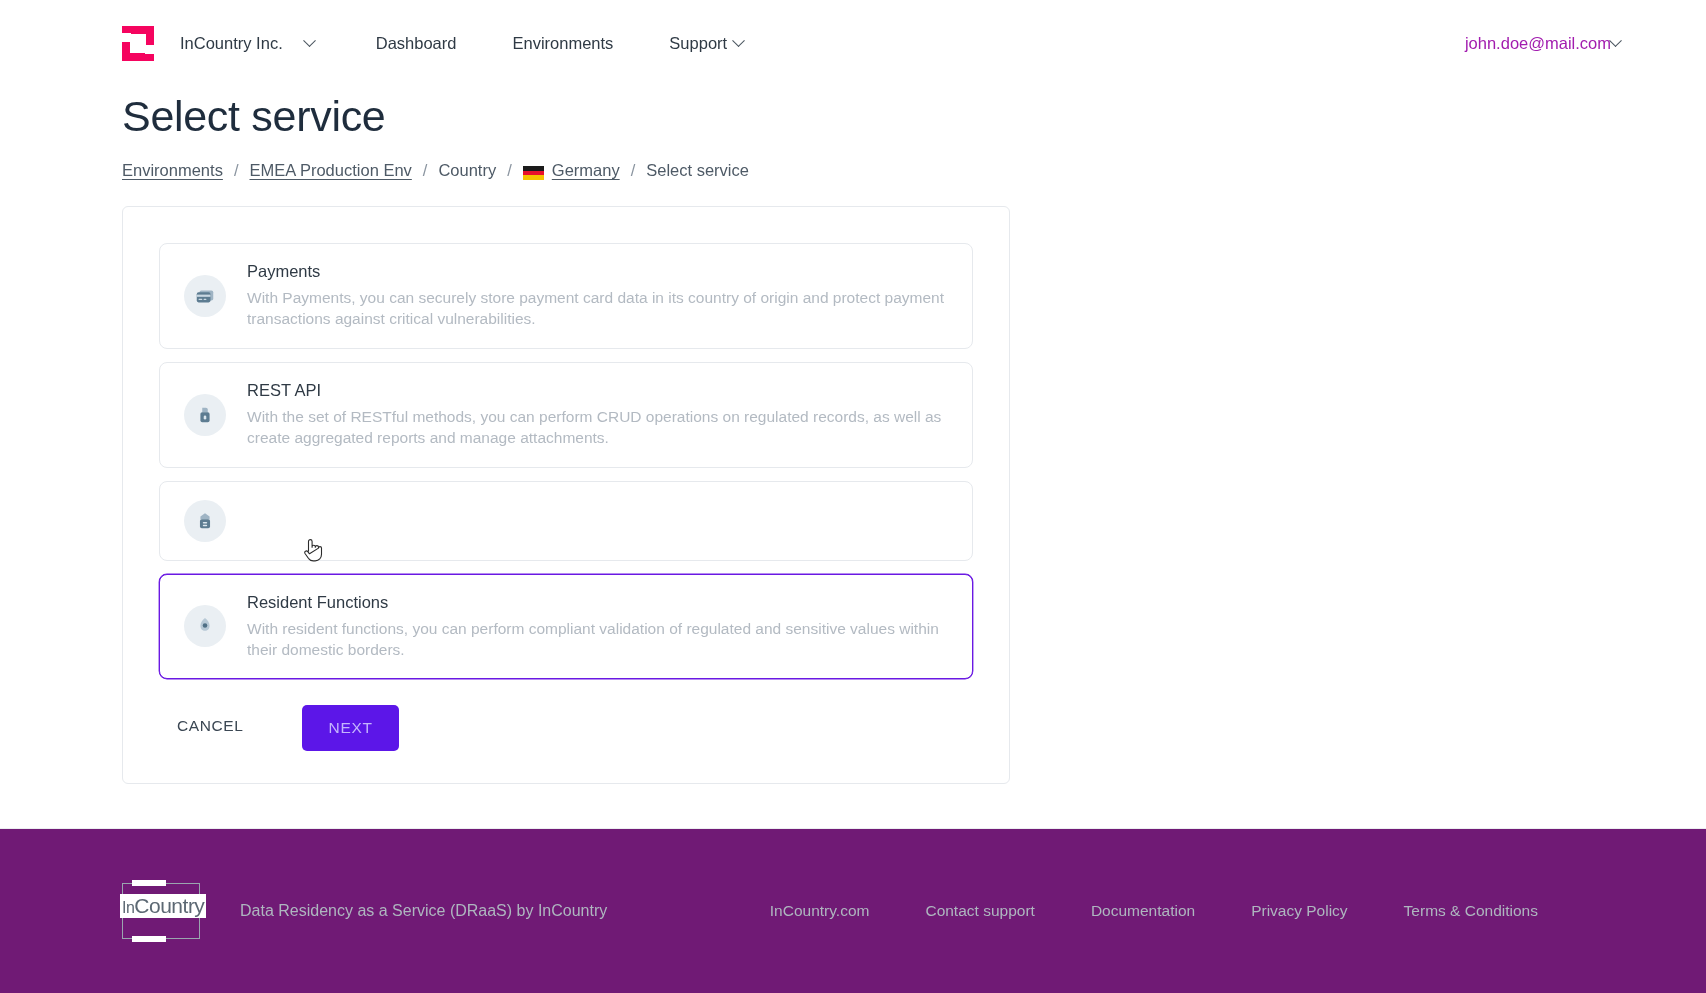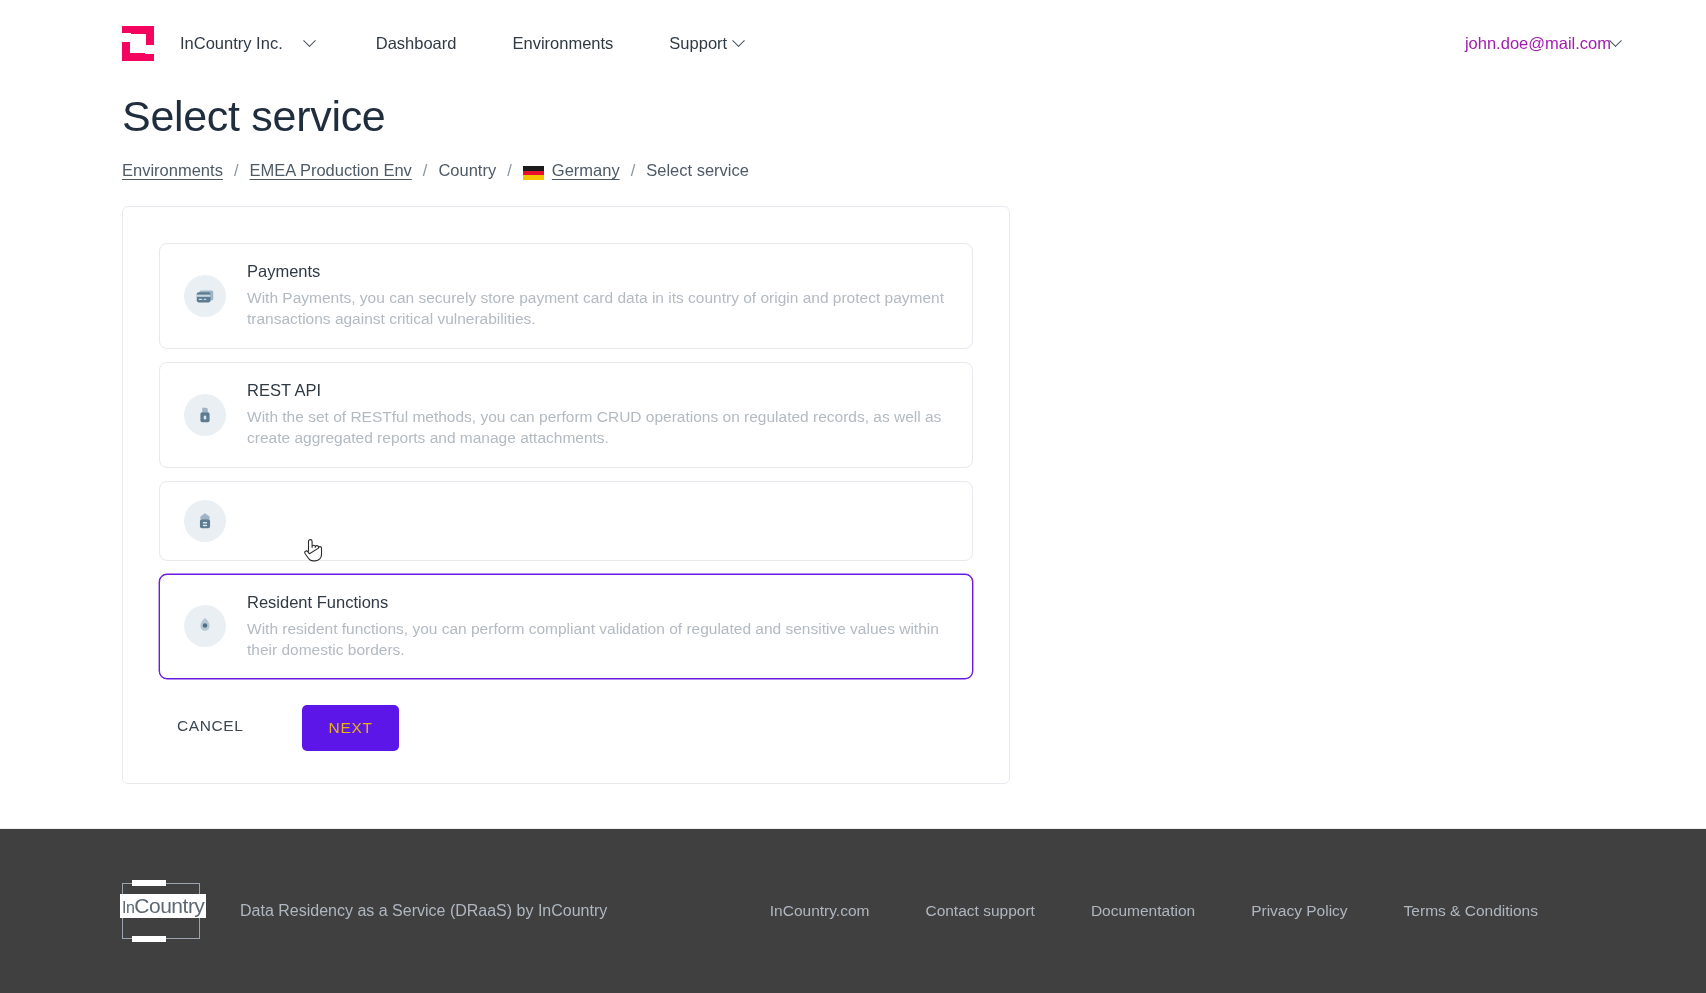--- a/index.html
+++ b/index.html
@@ -184,21 +184,21 @@
     letter-spacing: 0.6px;
     color: #3b4753;
     padding: 12px 18px;
     cursor: pointer;
     margin-right: 25px;
   }
   .btn-next {
     background: #5c16e8;
     border: none;
     border-radius: 5px;
-    color: #eab308;
+    color: #c4b5fd;
     font-family: inherit;
     font-size: 15.5px;
     letter-spacing: 0.7px;
     padding: 14px 26px;
     cursor: pointer;
   }
 
   
   .cursor-hand {
     position: absolute;
@@ -211,21 +211,21 @@
   
   .footer {
     position: absolute;
     left: 0; right: 0;
     bottom: 0;
     height: 165px;
     border-top: 1px solid #eceef1;
     display: flex;
     align-items: center;
     padding: 0 122px;
-    background: #404040;
+    background: #701a75;
   }
   .footer-logo {
     width: 78px; height: 56px;
     position: relative;
     flex: 0 0 auto;
     margin-right: 40px;
   }
   .fl-frame {
     position: absolute;
     inset: 0;

